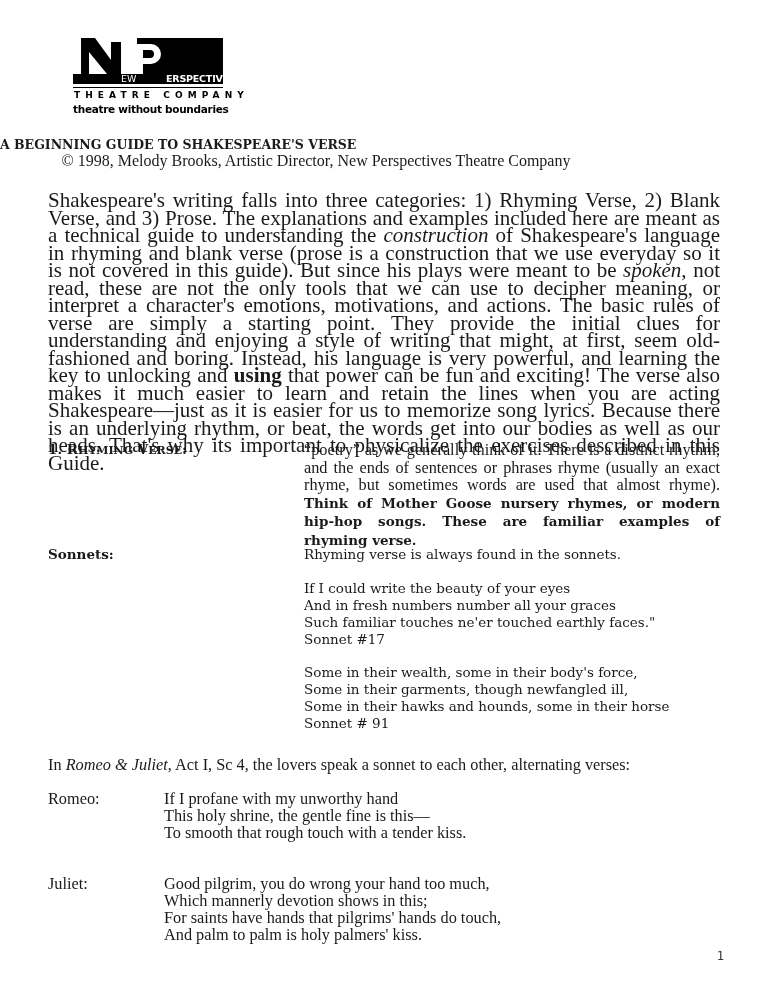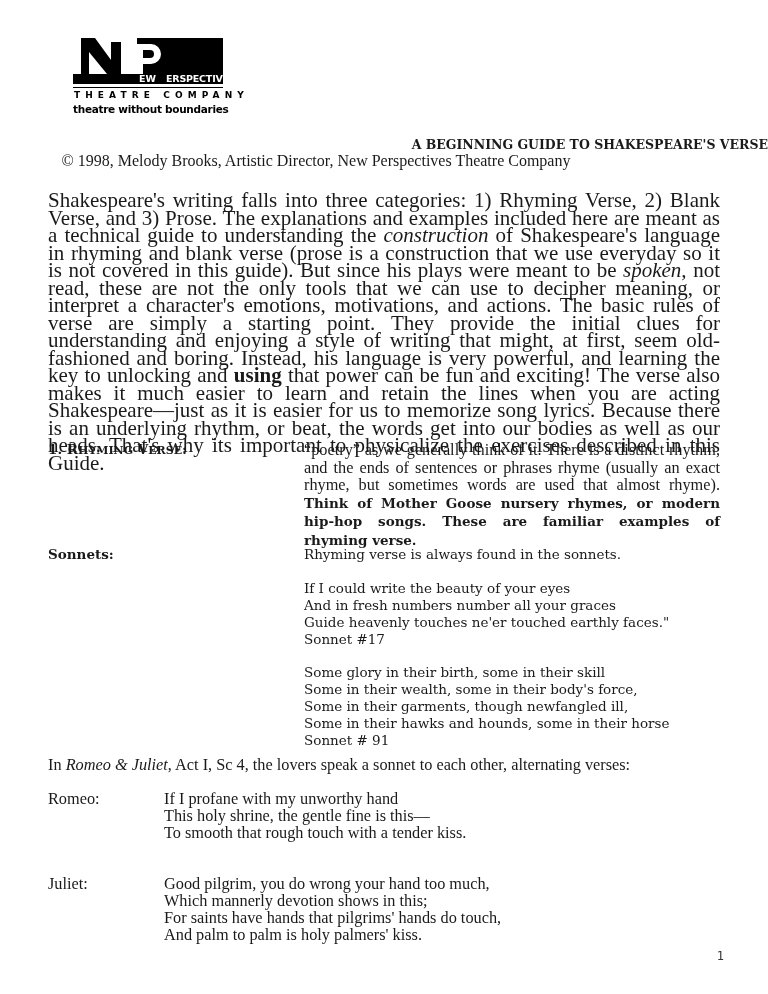--- a/index.html
+++ b/index.html
@@ -28,24 +28,24 @@
       width: 160px;
       height: 84px;
     }
     .logo-n-shape {
       position: absolute;
       left: 0; top: 0;
       width: 150px; height: 46px;
     }
     .logo-ew {
       position: absolute;
-      left: 66px;
+      left: 48px;
       top: 36px;
       font-family: "DejaVu Sans", sans-serif;
-      font-weight: bold;
+      font-weight: normal;
       font-size: 9.5px;
       color: #fff;
       line-height: 10px;
     }
     .logo-erspectives {
       position: absolute;
       left: 93px;
       top: 36px;
       font-family: "DejaVu Sans", sans-serif;
       font-weight: bold;
@@ -84,21 +84,21 @@
       color: #000;
       white-space: nowrap;
       line-height: 12px;
       letter-spacing: -0.3px;
     }
 
     .title {
       position: absolute;
       left: 0; width: 768px;
       top: 137px;
-      text-align: right;
+      text-align: left;
       font-family: "DejaVu Serif", serif;
       font-weight: bold;
       font-size: 12.5px;
       line-height: 16px;
       white-space: nowrap;
     }
     .subtitle {
       position: absolute;
       left: 0; width: 632px;
       top: 152px;
@@ -242,26 +242,25 @@
 
   <div class="row-label rv-label"><span>1. R</span><span class="sc">HYMING</span><span> V</span><span class="sc">ERSE</span><span>:</span></div>
   <div class="rv-def"><span>“poetry” as we generally think of it.  There is a distinct rhythm, and the ends of sentences or phrases rhyme (usually an exact rhyme, but sometimes words are used that almost rhyme). </span><b>Think of Mother Goose nursery rhymes, or modern hip-hop songs.  These are familiar examples of rhyming verse.</b></div>
 
   <div class="row-label sonnets-label">Sonnets:</div>
   <div class="sonnet-area sonnet-intro">Rhyming verse is always found in the sonnets.</div>
 
   <div class="sonnet-area sonnet-17">
     <span class="verse-line">If I could write the beauty of your eyes</span>
     <span class="verse-line">And in fresh numbers number all your graces</span>
-    <span class="verse-line">Guide heavenly touches ne'er touched earthly faces."</span>
+    <span class="verse-line">Such familiar touches ne'er touched earthly faces."</span>
     <span class="attribution">Sonnet #17</span>
   </div>
 
   <div class="sonnet-area sonnet-91">
-    <span class="verse-line">Some glory in their birth, some in their skill</span>
     <span class="verse-line">Some in their wealth, some in their body's force,</span>
     <span class="verse-line">Some in their garments, though newfangled ill,</span>
     <span class="verse-line">Some in their hawks and hounds, some in their horse</span>
     <span class="attribution">Sonnet # 91</span>
   </div>
 
   <div class="rj-intro"><span>In </span><i>Romeo &amp; Juliet</i><span>, Act I, Sc 4, the lovers speak a sonnet to each other, alternating verses:</span></div>
 
   <div class="speaker romeo-label">Romeo:</div>
   <div class="speech romeo-lines">

